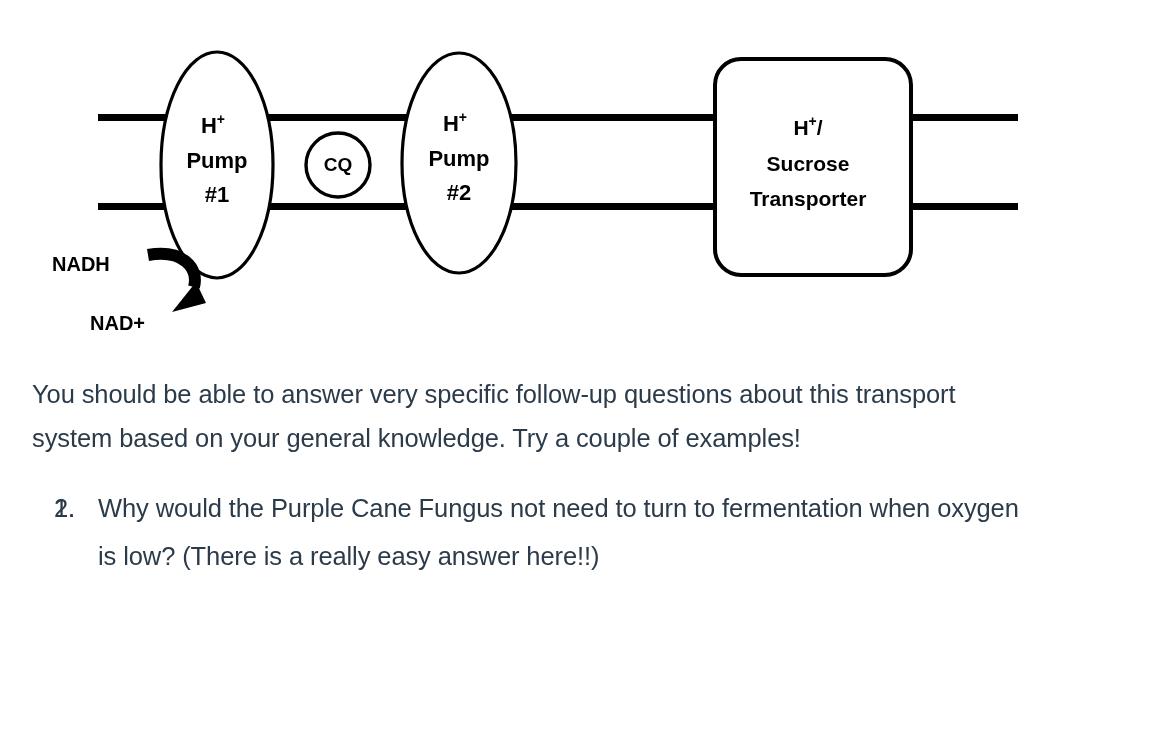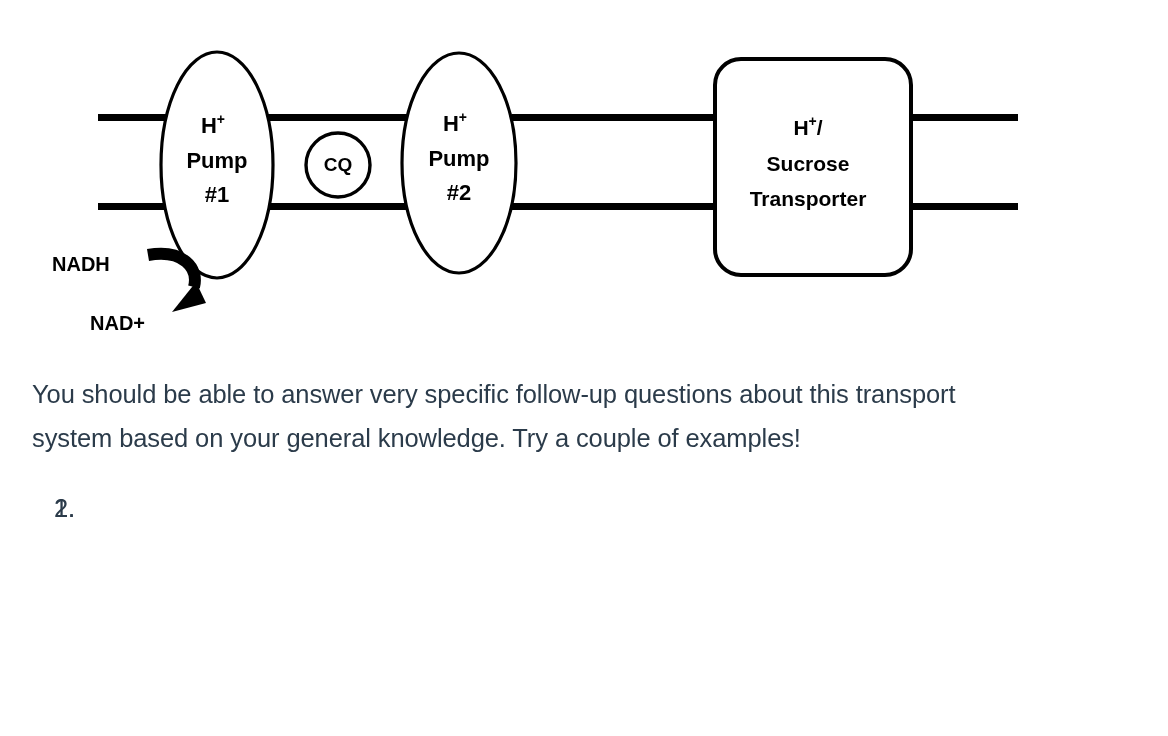--- a/index.html
+++ b/index.html
@@ -138,15 +138,16 @@
 
 <div id="prose">
   <p id="intro-paragraph">You should be able to answer very specific follow-up questions about this transport system based on your general knowledge. Try a couple of examples!</p>
 
   <ol id="question-list">
     <li>
       <span class="li-marker">1.</span>
     </li>
     <li>
       <span class="li-marker">2.</span>
+      <span>Why would the Purple Cane Fungus not need to turn to fermentation when oxygen is low? (There is a really easy answer here!!)</span>
     </li>
   </ol>
 </div>
 
 </body></html>

